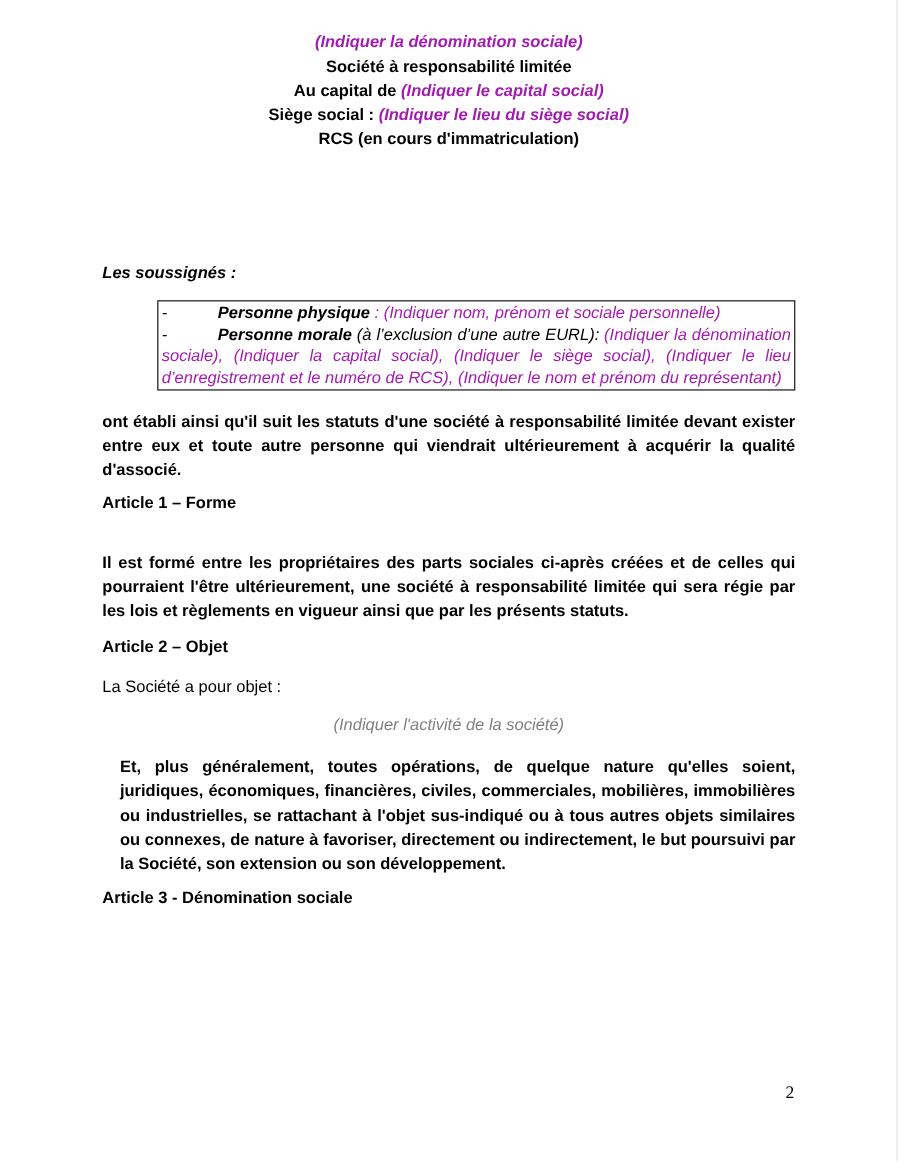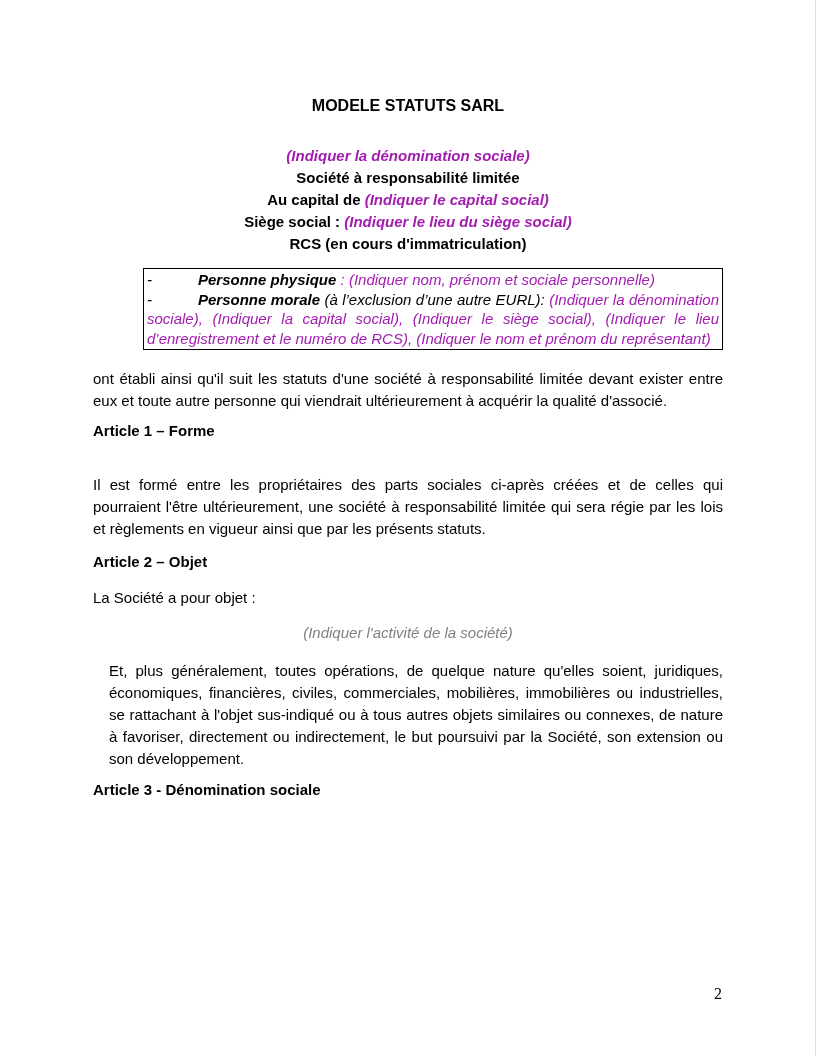--- a/index.html
+++ b/index.html
@@ -61,20 +61,21 @@
     line-height: 19.5px;
     text-align: justify;
   }
   .signatories-box .item { font-style: italic; }
   .tab {
     display: inline-block;
     width: 46px;
   }
   .para {
     text-align: justify;
+    font-weight: bold;
   }
   .p-established { margin-top: 18px; }
   .article-heading {
     font-weight: bold;
   }
   .h-article1 { margin-top: 8px; }
   .p-article1 { margin-top: 32px; }
   .h-article2 { margin-top: 11px; }
   .p-objet-lead { margin-top: 14px; }
   .p-activity {
@@ -96,36 +97,36 @@
   }
 </style>
 </head>
 <body>
 
 <div class="page">
   <div class="edge-line"></div>
 
   <div class="content">
 
-    <div class="doc-title">MODELE STATUTS SARL</div>
 
     <div class="subhead">
       <div>
         <span class="muted it">(Indiquer la dénomination sociale)</span>
       </div>
       <div>Société à responsabilité limitée</div>
       <div>
         <span>Au capital de </span><span class="muted it">(Indiquer le capital social)</span>
       </div>
       <div>
         <span>Siège social : </span><span class="muted it">(Indiquer le lieu du siège social)</span>
       </div>
       <div>RCS (en cours d'immatriculation)</div>
     </div>
 
+    <div class="lead-soussignes">Les soussignés :</div>
 
     <div class="signatories-box">
       <div class="item">
         <span>-</span><span class="tab"></span><span class="b">Personne physique</span><span class="muted"> : </span><span class="muted">(Indiquer nom, prénom et sociale personnelle)</span>
       </div>
       <div class="item">
         <span>-</span><span class="tab"></span><span class="b">Personne morale</span><span> (à l’exclusion d’une autre EURL): </span><span class="muted">(Indiquer la dénomination sociale), (Indiquer la capital social), (Indiquer le siège social), (Indiquer le lieu d’enregistrement et le numéro de RCS), (Indiquer le nom et prénom du représentant)</span>
       </div>
     </div>
 

